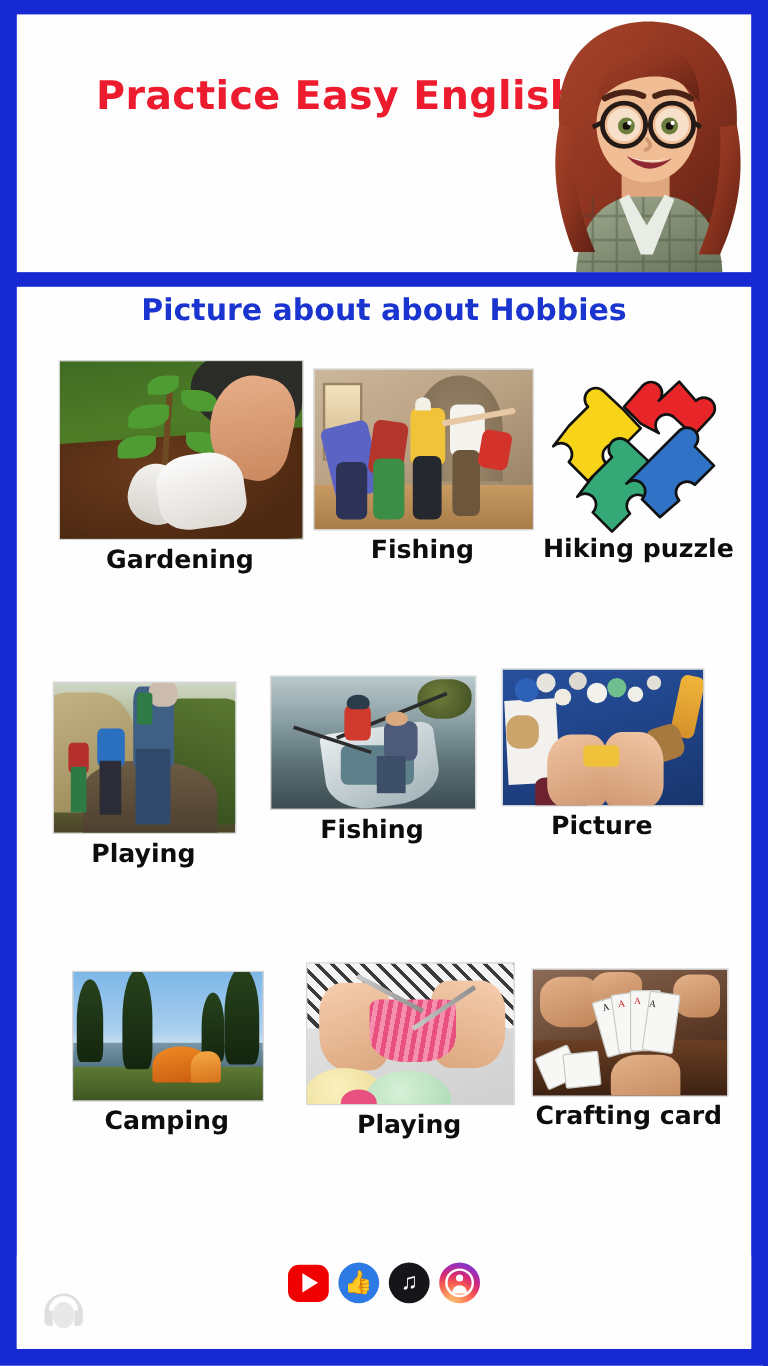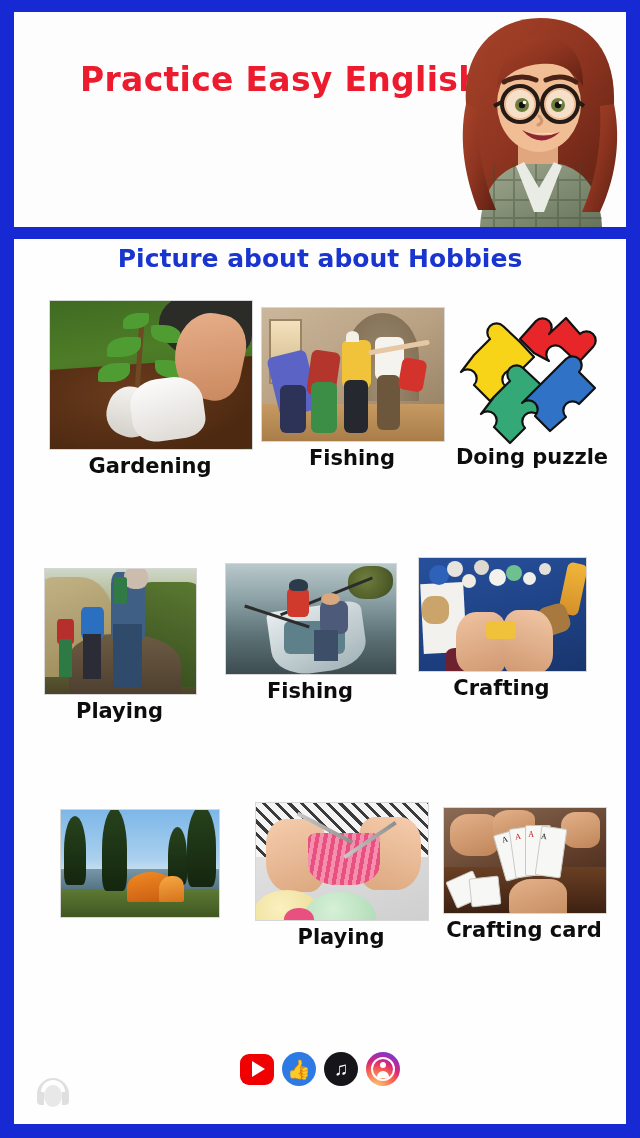--- a/index.html
+++ b/index.html
@@ -255,21 +255,21 @@
       <div style="width:172px;height:148px;position:relative;">
         <svg viewBox="0 0 172 148" width="172" height="148">
           <g stroke="#111" stroke-width="2.2" stroke-linejoin="round">
             <path fill="#e8262a" d="M74 38 L90 20 a9 9 0 1 1 13 13 L120 17 L134 33 a9 9 0 1 1 13 13 L132 62 L116 47 a9 9 0 1 0 -13 13 L88 52 Z"></path>
             <path fill="#f7d417" d="M28 54 L44 38 a9 9 0 1 1 13 -13 L74 41 L88 56 L72 72 a9 9 0 1 0 -13 13 L44 100 L28 84 a9 9 0 1 0 -13 -13 Z"></path>
             <path fill="#35a878" d="M48 96 L64 80 a9 9 0 1 1 13 -13 L93 82 L108 98 L92 114 a9 9 0 1 0 -13 13 L64 142 L48 126 a9 9 0 1 0 -13 -13 Z"></path>
             <path fill="#2f72c6" d="M104 74 L120 58 a9 9 0 1 1 13 13 L149 87 L133 103 a9 9 0 1 0 -13 13 L104 130 L89 115 a9 9 0 1 0 -13 -13 Z"></path>
           </g>
         </svg>
       </div>
-      <div class="label c" style="width:172px;margin-top:-4px;">Doing puzzle</div>
+      <div class="label c" style="width:172px;margin-top:-4px;">Hiking puzzle</div>
     </div>
 
     <div class="card" style="left:30px;top:329px;">
       <div class="thumb" style="width:151px;height:125px;">
         <div class="scene">
           <div class="lay h-sky"></div>
           <div class="lay h-grass"></div>
           <div class="lay h-bush"></div>
           <div class="lay h-path"></div>
           <div class="lay" style="left:44%;top:2%;width:22%;height:54%;background:#3f6084;border-radius:18% 18% 8% 8%;"></div>
@@ -319,37 +319,38 @@
           <div class="pot" style="left:26%;top:14%;width:14px;height:14px;background:#f0ece2;"></div>
           <div class="lay" style="right:2%;top:4%;width:12%;height:46%;background:linear-gradient(180deg,#f1b53a,#d4902a);border-radius:6px;transform:rotate(12deg);"></div>
           <div class="lay" style="left:2%;top:34%;width:16%;height:24%;background:#caa46a;border-radius:40%;"></div>
           <div class="lay" style="right:10%;top:42%;width:18%;height:26%;background:#a8793f;border-radius:30%;transform:rotate(-18deg);"></div>
           <div class="lay c-sleeve"></div>
           <div class="lay c-handL"></div>
           <div class="lay c-handR"></div>
           <div class="lay" style="left:40%;top:56%;width:18%;height:16%;background:#f0c23c;border-radius:4px;"></div>
         </div>
       </div>
-      <div class="label c" style="width:167px;">Crafting</div>
+      <div class="label c" style="width:167px;">Picture</div>
     </div>
 
     <div class="card" style="left:46px;top:570px;">
       <div class="thumb" style="width:158px;height:107px;">
         <div class="scene">
           <div class="lay cp-sky"></div>
           <div class="lay cp-lake"></div>
           <div class="lay cp-ground"></div>
           <div class="tree" style="left:26%;top:-2%;width:16%;height:78%;border-radius:50% 50% 18% 18%;"></div>
           <div class="tree" style="left:2%;top:6%;width:14%;height:64%;border-radius:50% 50% 16% 16%;"></div>
           <div class="tree" style="right:2%;top:-4%;width:18%;height:76%;border-radius:50% 50% 18% 18%;"></div>
           <div class="tree" style="right:20%;top:16%;width:12%;height:54%;border-radius:50% 50% 16% 16%;"></div>
           <div class="tent" style="left:42%;top:58%;width:30%;height:28%;border-radius:52% 52% 8% 8%;"></div>
           <div class="tent" style="left:62%;top:62%;width:16%;height:24%;border-radius:50% 40% 8% 8%;background:linear-gradient(170deg,#f7a945,#d6721b);"></div>
         </div>
       </div>
+      <div class="label c" style="width:158px;">Camping</div>
     </div>
 
     <div class="card" style="left:241px;top:563px;">
       <div class="thumb" style="width:172px;height:117px;">
         <div class="scene">
           <div class="lay k-bg"></div>
           <div class="lay k-shirt"></div>
           <div class="lay k-handL"></div>
           <div class="lay k-handR"></div>
           <div class="lay k-knit"></div>

